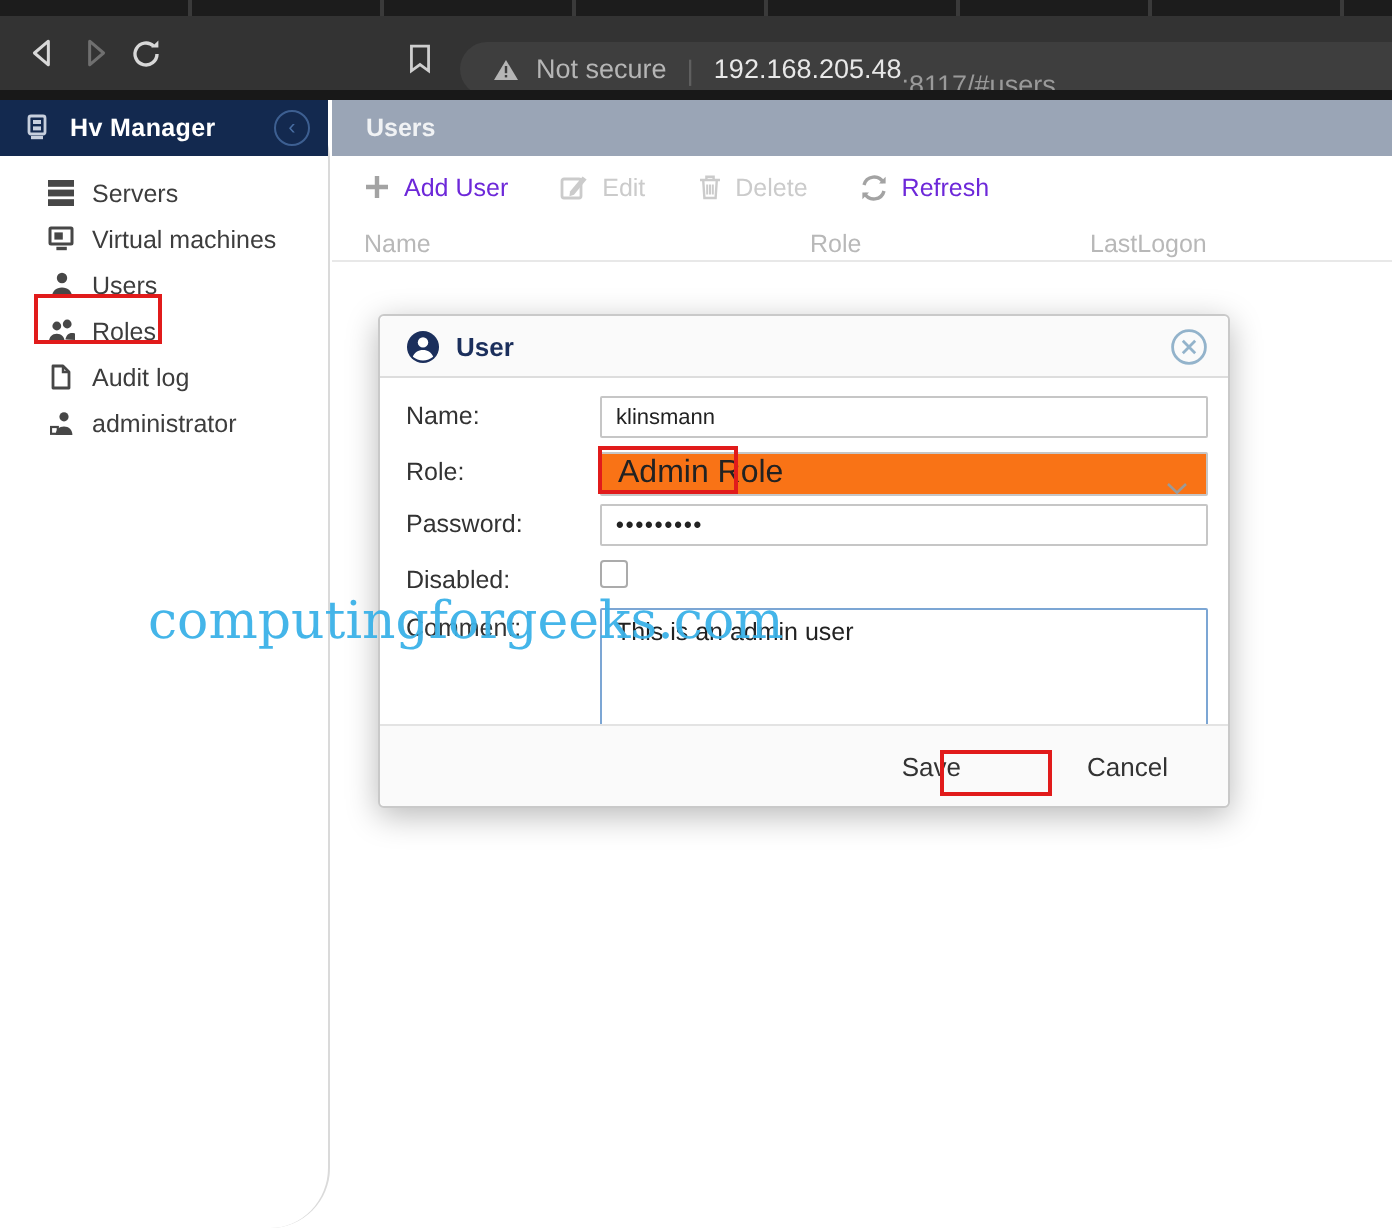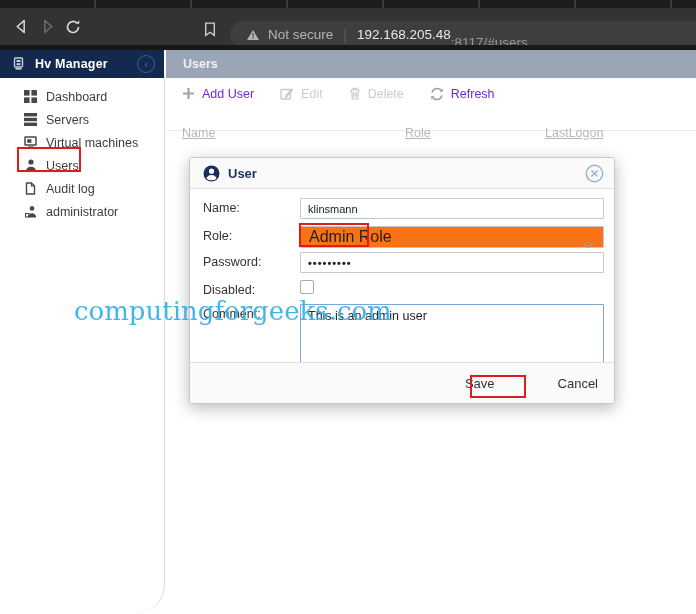--- a/index.html
+++ b/index.html
@@ -66,21 +66,21 @@
     height:31px; display:flex; align-items:center; padding-left:16px;
   }
   .tb-btn { display:flex; align-items:center; margin-right:26px; }
   .tb-btn .tb-icon { display:flex; margin-right:7px; }
   .tb-btn .tb-label { font-size:12.5px; }
   .tb-enabled .tb-label { color:#6d28d9; }
   .tb-disabled .tb-label { color:#cbcbcb; }
   .table-header {
     position:relative; height:22px; border-bottom:1px solid #e8e8e8;
   }
-  .th-cell { position:absolute; top:17px; font-size:12.5px; color:#b8b8b8;text-decoration:underline; }
+  .th-cell { position:absolute; top:6px; font-size:12.5px; color:#b8b8b8; }
   .th-name { left:16px; }
   .th-role { left:239px; }
   .th-lastlogon { left:379px; }
   
   .dialog {
     position:absolute; left:189px; top:157px; width:426px; height:247px;
     background:#ffffff; border:1px solid #c9c9c9; border-radius:3px;
     box-shadow:0 4px 16px rgba(0,0,0,0.28); z-index:10;
   }
   .dialog-header {
@@ -118,21 +118,21 @@
   .dialog-footer {
     position:absolute; left:0; bottom:0; width:100%; height:41px;
     background:#fafafa; border-top:1px solid #e3e3e3; border-radius:0 0 3px 3px;
     display:flex; align-items:center; justify-content:flex-end;
   }
   .dlg-btn {
     background:none; border:none; font-size:13px; color:#333333; cursor:pointer;
     font-family:"Liberation Sans", sans-serif; padding:4px 8px;
   }
   .btn-save { margin-right:47px; }
-  .btn-cancel { margin-right:8px; }
+  .btn-cancel { margin-right:22px; }
   
   .red-box { position:absolute; border:2px solid #e11b1b; z-index:20; pointer-events:none; }
   .rb-users { left:17px; top:147px; width:64px; height:25px; }
   .rb-role { left:299px; top:223px; width:70px; height:24px; }
   .rb-save { left:470px; top:375px; width:56px; height:23px; }
   .watermark {
     position:absolute; left:74px; top:296px; z-index:30; pointer-events:none;
     font-family:"DejaVu Serif", serif; font-size:26px; color:#3bb2e8; opacity:.95;
   }
 </style>
@@ -189,33 +189,20 @@
         </svg>
     </span>
     <span class="sidebar-title">Hv Manager</span>
     <div class="collapse-btn">‹</div>
   </div>
   <div class="side-list">
     <div class="side-item">
       <span class="si-icon">
         <svg width="13" height="13" viewBox="0 0 13 13">
             <g fill="#474747">
-              <rect width="5.6" height="5.6"></rect>
-              <rect x="7.4" width="5.6" height="5.6"></rect>
-              <rect y="7.4" width="5.6" height="5.6"></rect>
-              <rect x="7.4" y="7.4" width="5.6" height="5.6"></rect>
-            </g>
-          </svg>
-      </span>
-      <span class="si-label">Dashboard</span>
-    </div>
-    <div class="side-item">
-      <span class="si-icon">
-        <svg width="13" height="13" viewBox="0 0 13 13">
-            <g fill="#474747">
               <rect width="13" height="3.4"></rect>
               <rect y="4.8" width="13" height="3.4"></rect>
               <rect y="9.6" width="13" height="3.4"></rect>
             </g>
           </svg>
       </span>
       <span class="si-label">Servers</span>
     </div>
     <div class="side-item">
       <span class="si-icon">
@@ -228,20 +215,31 @@
       <span class="si-label">Virtual machines</span>
     </div>
     <div class="side-item">
       <span class="si-icon">
         <svg width="12" height="13" viewBox="0 0 12 13">
             <circle cx="6" cy="3" r="2.6" fill="#474747"></circle>
             <path d="M1 12.5c0-3 2-4.8 5-4.8s5 1.8 5 4.8z" fill="#474747"></path>
           </svg>
       </span>
       <span class="si-label">Users</span>
+    </div>
+    <div class="side-item">
+      <span class="si-icon">
+        <svg width="14" height="13" viewBox="0 0 14 13">
+            <circle cx="4.4" cy="4" r="2.2" fill="#474747"></circle>
+            <circle cx="9.6" cy="3" r="2.2" fill="#474747"></circle>
+            <path d="M0.5 12c0-2.6 1.6-4.1 3.9-4.1S8.3 9.4 8.3 12z" fill="#474747"></path>
+            <path d="M8.7 10.8c.3-2 1.5-3.3 3.3-3.3 1 0 1.5.3 1.5.3V11z" fill="#474747"></path>
+          </svg>
+      </span>
+      <span class="si-label">Roles</span>
     </div>
     <div class="side-item">
       <span class="si-icon">
         <svg width="11" height="13" viewBox="0 0 11 13">
             <path d="M1.5 1h5l3 3v8h-8z" fill="none" stroke="#474747" stroke-width="1.4" stroke-linejoin="round"></path>
             <path d="M6.5 1v3h3" fill="none" stroke="#474747" stroke-width="1.2"></path>
           </svg>
       </span>
       <span class="si-label">Audit log</span>
     </div>

